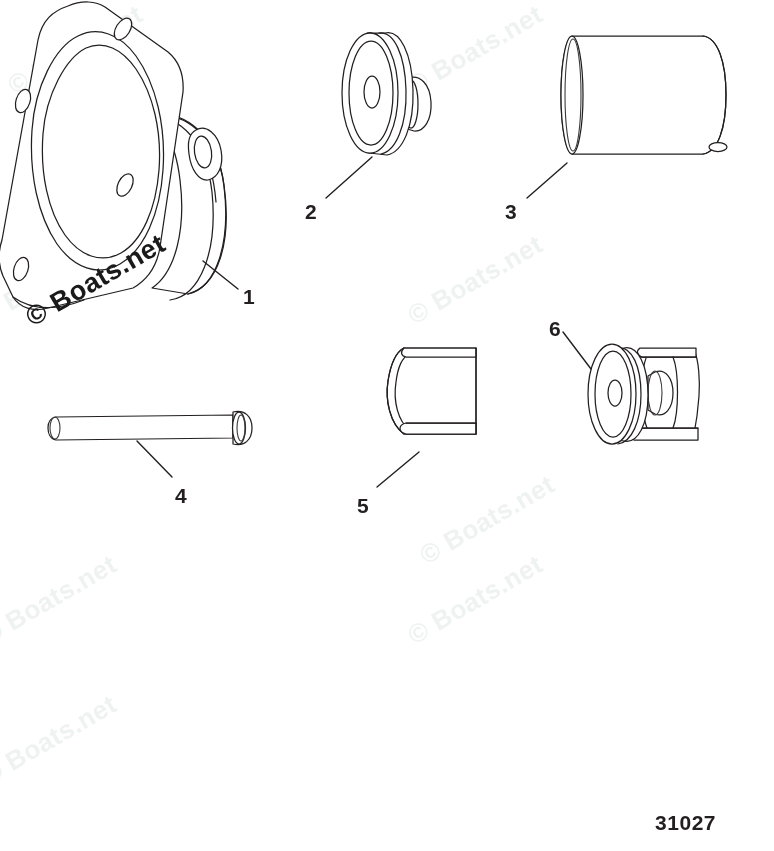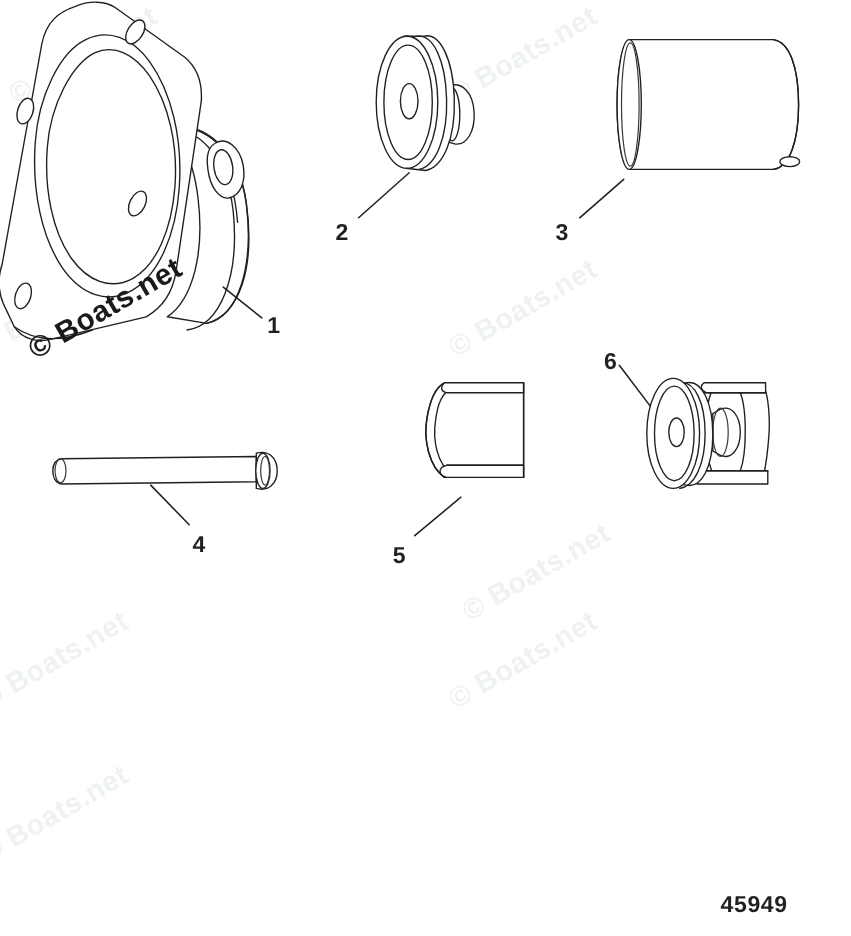--- a/index.html
+++ b/index.html
@@ -321,15 +321,15 @@
     <div class="callout-num" style="left:505px; top:201px;">3</div>
 
     <div class="callout-num" style="left:175px; top:485px;">4</div>
 
     <div class="callout-num" style="left:357px; top:495px;">5</div>
 
     <div class="callout-num" style="left:549px; top:318px;">6</div>
 
   </div>
 
-  <div id="diagram-id">45949</div>
+  <div id="diagram-id">31027</div>
 
 </div>
 
 </body></html>

